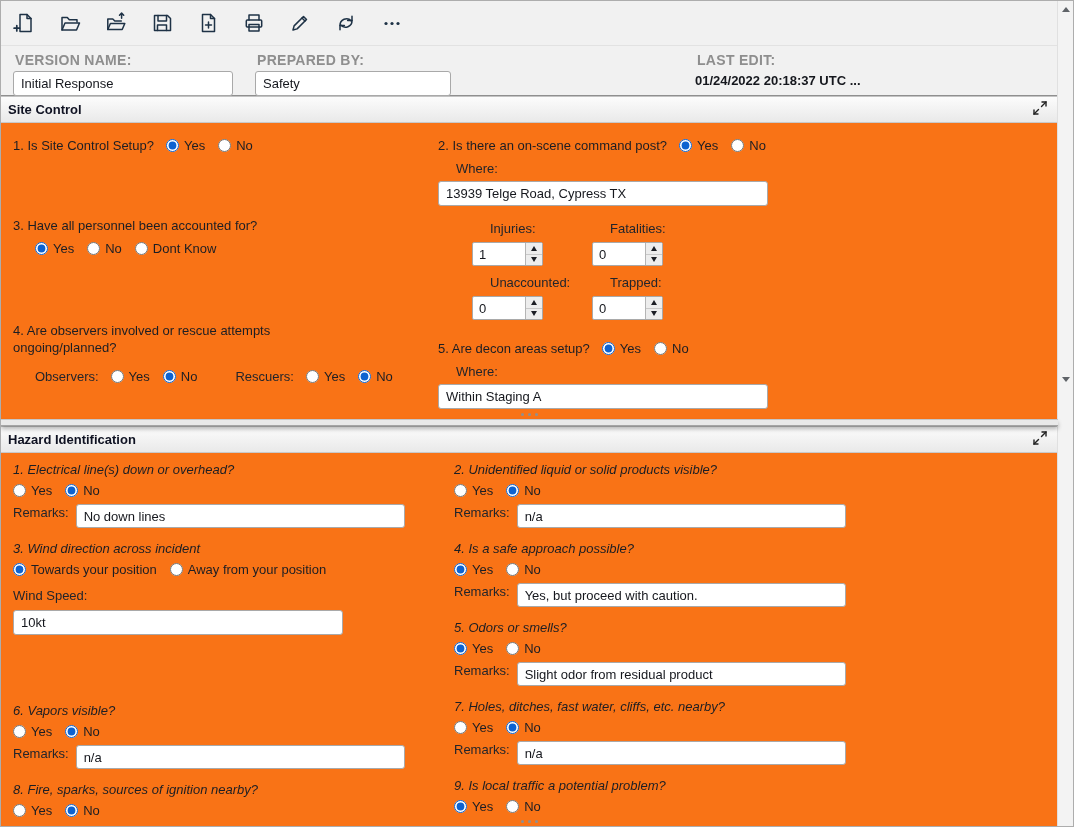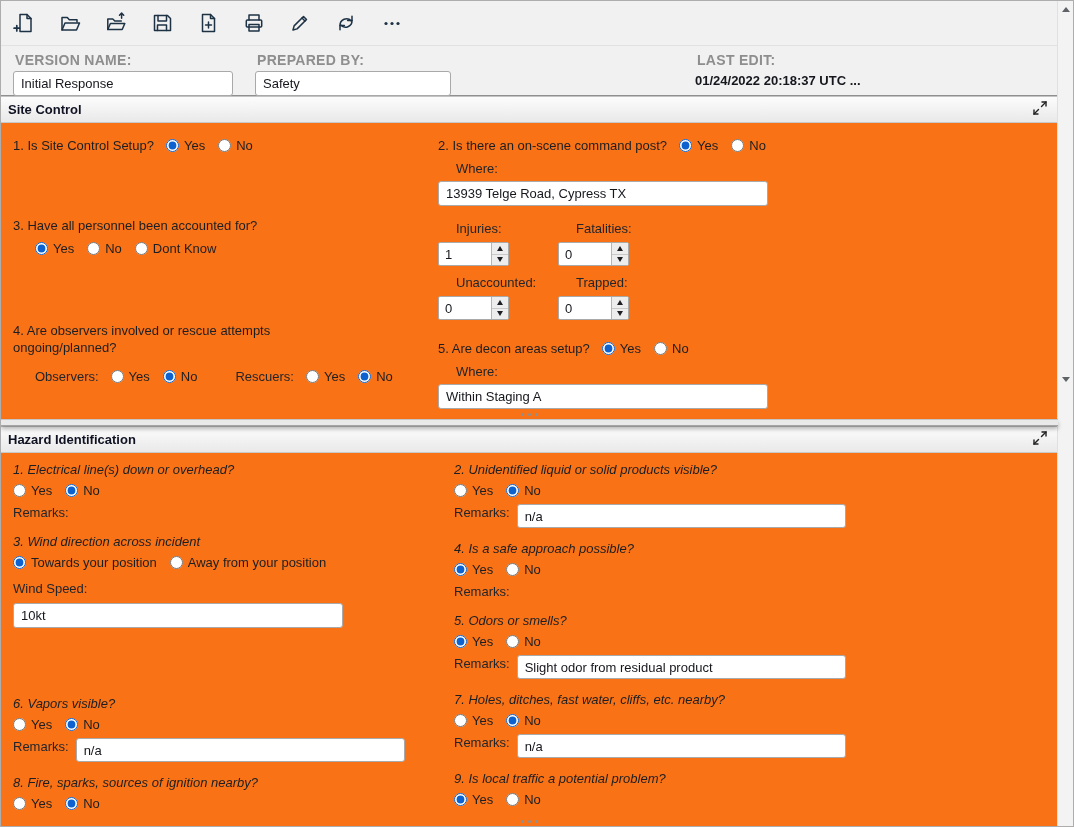--- a/index.html
+++ b/index.html
@@ -60,21 +60,21 @@
   .sc-right { flex:1; }
   .sc-q1 { margin-top:14px; }
   .sc-q3-label { margin-top:63px; }
   .sc-q3-radios { margin-top:7px; margin-left:22px; }
   .sc-q4-label { margin-top:64px; max-width:345px; }
   .sc-q4-radios { margin-top:12px; margin-left:22px; }
   .sc-q4-radios .rescuers { margin-left:26px; }
   .sc-q2 { margin-top:14px; }
   .where-label { margin-top:6px; margin-left:18px; }
   .where-input { margin-top:4px; }
-  .num-grid { display:grid; grid-template-columns:120px 120px; margin-top:14px; row-gap:0; }
+  .num-grid { display:grid; grid-template-columns:120px 120px; margin-top:14px; row-gap:0;margin-left:34px; }
   .num-grid .lbl { padding-left:18px; height:17px; }
   .num-grid .ctl { margin-top:5px; margin-bottom:8px; }
   .sc-q5 { margin-top:12px; }
 
   
   .spinner { display:inline-flex; width:71px; height:24px; border:1px solid #a9a9a9; border-radius:2px; background:#fff; }
   .spinner input { width:52px; border:none; outline:none; padding:0 6px; font-family:"Liberation Sans",sans-serif;
                    font-size:13px; color:#15171d; background:transparent; }
   .spin-btns { width:17px; display:flex; flex-direction:column; border-left:1px solid #b5b5b5; }
   .spin { flex:1; background:#ededed; border:none; display:flex; align-items:center; justify-content:center; cursor:pointer; padding:0; }
@@ -393,20 +393,21 @@
               <input type="radio" name="hazard_identification-q1-options" style="">
               <span>Yes</span>
             </label>
             <label class="radio-opt">
               <input type="radio" name="hazard_identification-q1-options" checked="" style="">
               <span>No</span>
             </label>
           </div>
         <div class="remarks-row">
           <span class="sub-label">Remarks:</span>
+          <input type="text" class="text-input w329" value="No down lines" style="">
         </div>
         <div class="q-label">3. Wind direction across incident</div>
         <div class="radio-group">
             <label class="radio-opt">
               <input type="radio" name="hazard_identification-q3-options" checked="" style="">
               <span>Towards your position</span>
             </label>
             <label class="radio-opt">
               <input type="radio" name="hazard_identification-q3-options" style="">
               <span>Away from your position</span>
@@ -463,20 +464,21 @@
               <input type="radio" name="hazard_identification-q4-options" checked="" style="">
               <span>Yes</span>
             </label>
             <label class="radio-opt">
               <input type="radio" name="hazard_identification-q4-options" style="">
               <span>No</span>
             </label>
           </div>
         <div class="remarks-row">
           <span class="sub-label">Remarks:</span>
+          <input type="text" class="text-input w329" value="Yes, but proceed with caution." style="">
         </div>
         <div class="q-label">5. Odors or smells?</div>
         <div class="radio-group">
             <label class="radio-opt">
               <input type="radio" name="hazard_identification-q5-options" checked="" style="">
               <span>Yes</span>
             </label>
             <label class="radio-opt">
               <input type="radio" name="hazard_identification-q5-options" style="">
               <span>No</span>

